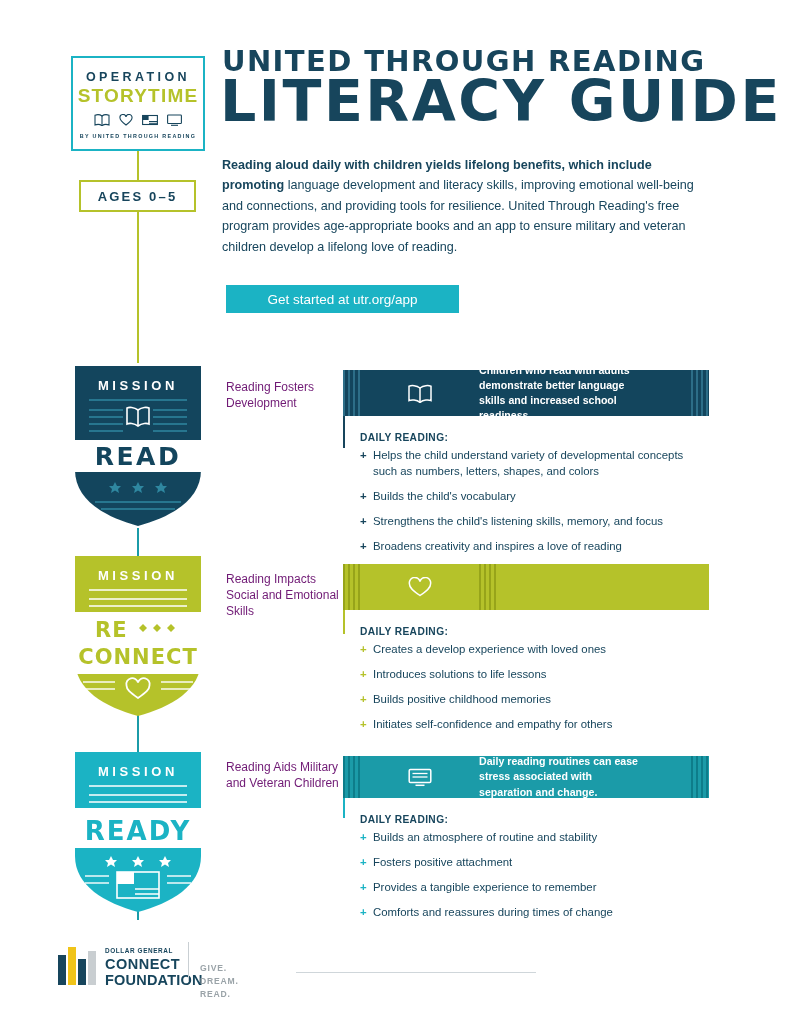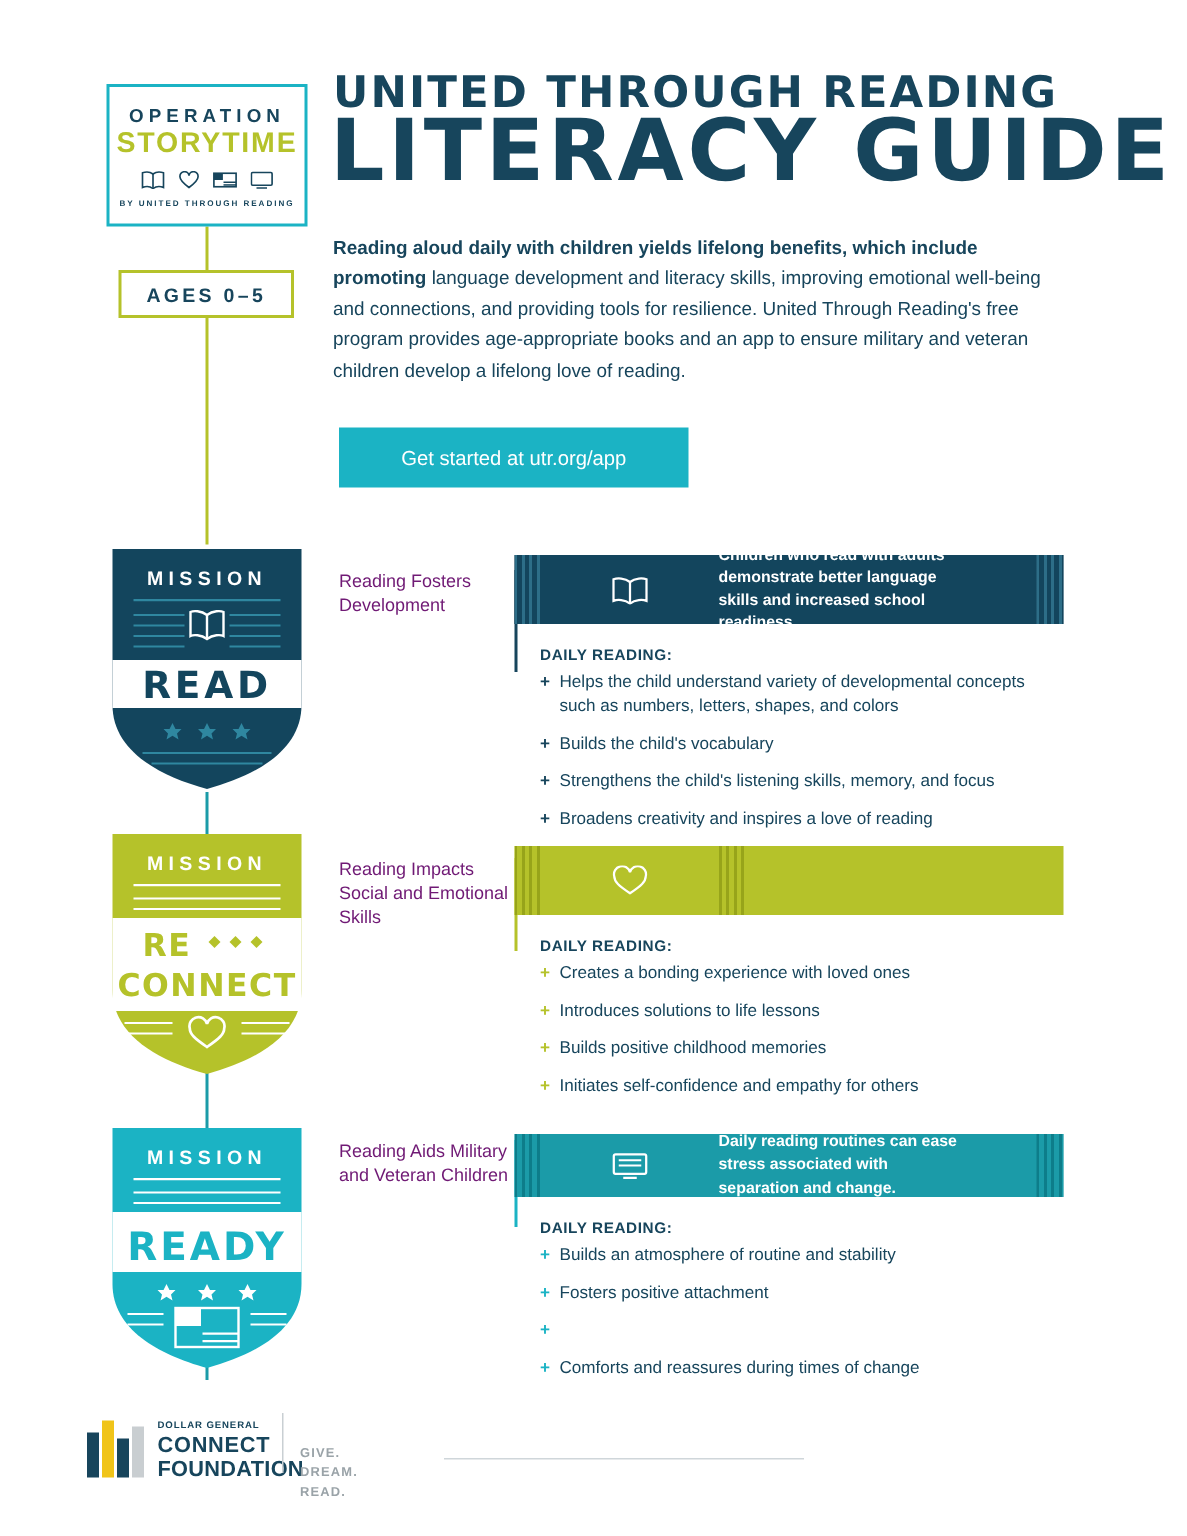--- a/index.html
+++ b/index.html
@@ -119,21 +119,21 @@
     line-height: 1.62;
     color: #17455c;
   }
   .intro b { font-weight: 700; }
 
   .cta {
     position: absolute;
     left: 226px;
     top: 285px;
     width: 233px;
-    height: 40px;
+    height: 28px;
     background: #1bb3c4;
     color: #ffffff;
     display: flex;
     align-items: center;
     justify-content: center;
     font-size: 13.5px;
     cursor: pointer;
   }
 
   
@@ -429,21 +429,21 @@
           <path d="M12 18.5C4.5 13.5 1.5 10.8 1.5 7.2A4.9 4.9 0 0112 4.5 4.9 4.9 0 0122.5 7.2c0 3.6-3 6.3-10.5 11.3z" fill="none" stroke="#ffffff" stroke-width="1.5"></path>
         </svg>
     </span>
     <span class="stripe-r"></span>
   </div>
 
   <div class="daily-label">DAILY READING:</div>
   <ul class="bullets">
     <li>
         <span class="plus">+</span>
-        <span>Creates a bonding experience with loved ones</span>
+        <span>Creates a develop experience with loved ones</span>
       </li>
     <li>
         <span class="plus">+</span>
         <span>Introduces solutions to life lessons</span>
       </li>
     <li>
         <span class="plus">+</span>
         <span>Builds positive childhood memories</span>
       </li>
     <li>
@@ -507,20 +507,21 @@
     <li>
         <span class="plus">+</span>
         <span>Builds an atmosphere of routine and stability</span>
       </li>
     <li>
         <span class="plus">+</span>
         <span>Fosters positive attachment</span>
       </li>
     <li>
         <span class="plus">+</span>
+        <span>Provides a tangible experience to remember</span>
       </li>
     <li>
         <span class="plus">+</span>
         <span>Comforts and reassures during times of change</span>
       </li>
   </ul>
 </div>
 
 <div class="footer">
   <div class="dg-logo">

